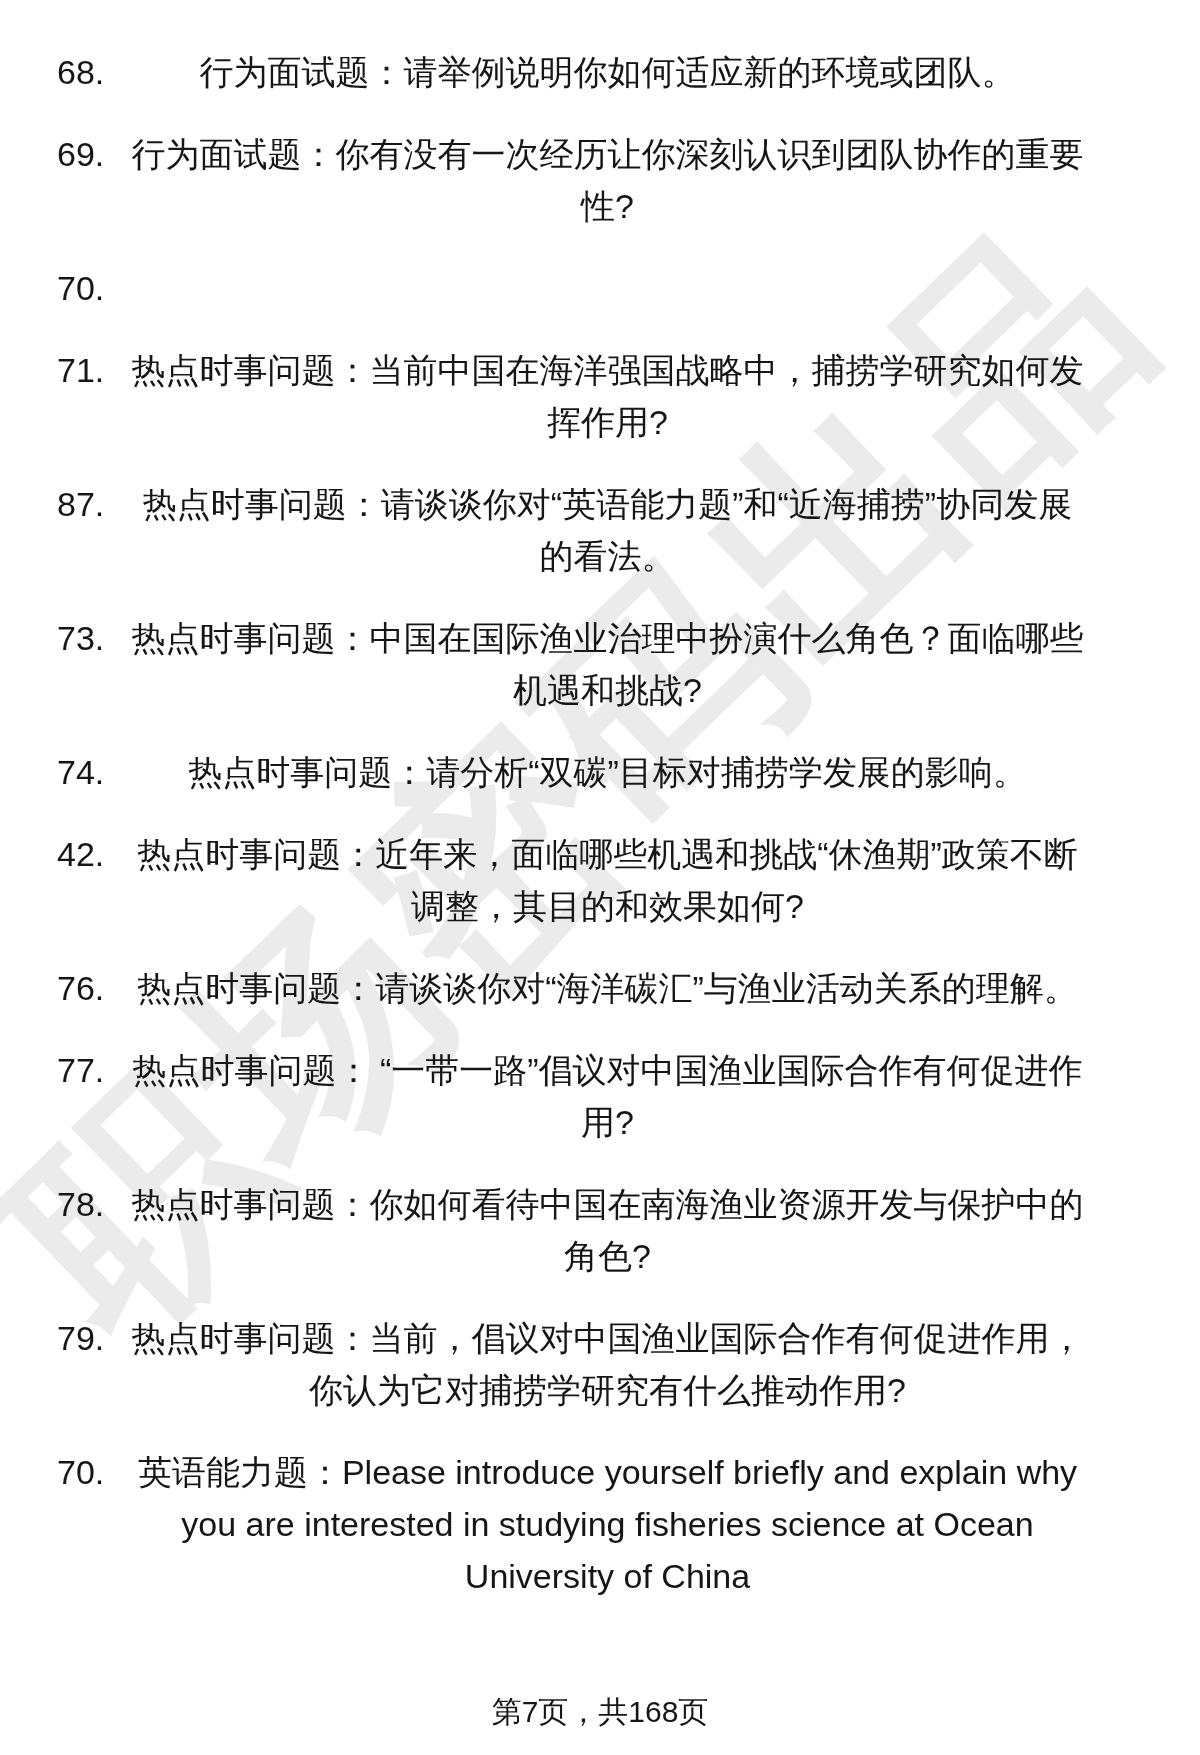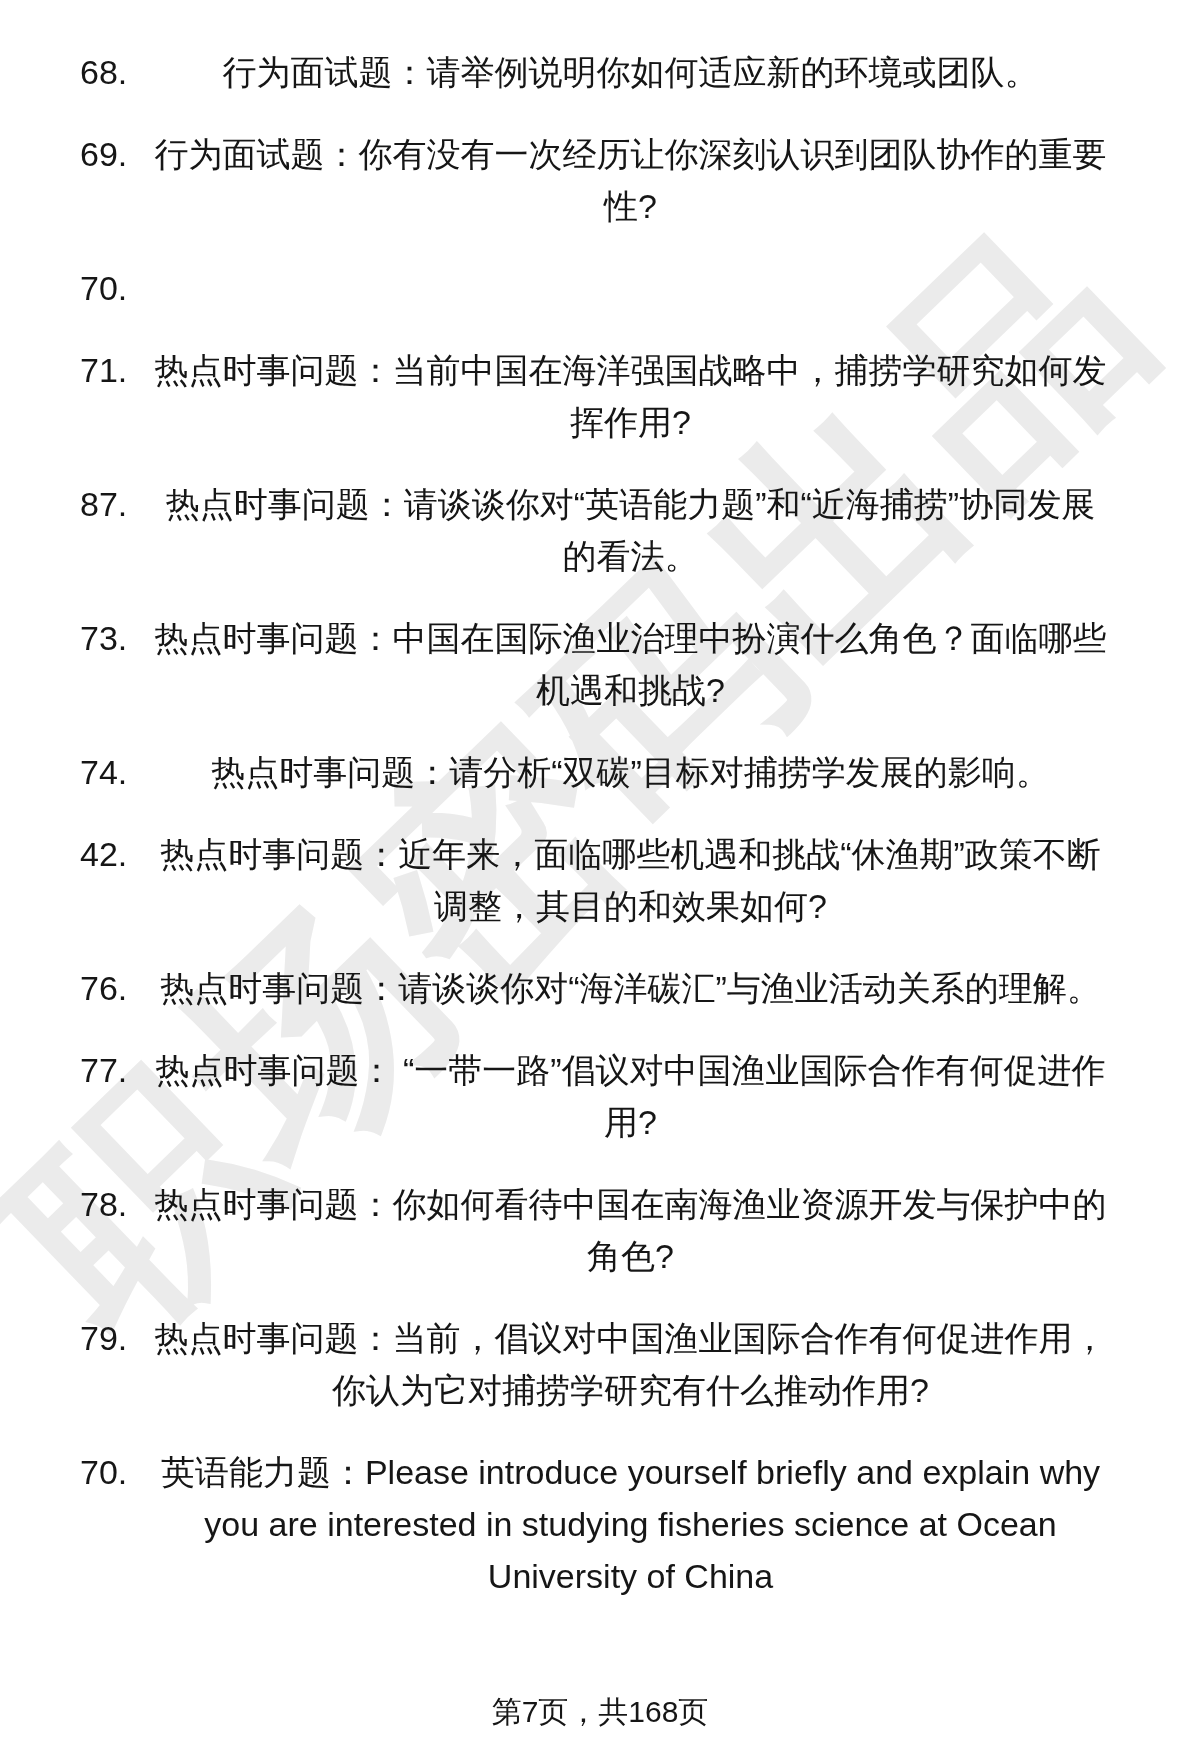--- a/index.html
+++ b/index.html
@@ -27,21 +27,20 @@
     color: #ebebeb;
     transform: rotate(-44deg);
     white-space: nowrap;
     z-index: 0;
     user-select: none;
   }
   .content {
     position: relative;
     z-index: 1;
     padding: 46px 60px 0 57px;
-    margin-left: 23px;
   }
   .q-row {
     display: flex;
     align-items: flex-start;
     margin-bottom: 30px;
     font-size: 34px;
     line-height: 52px;
     letter-spacing: 0;
   }
   .q-num {

